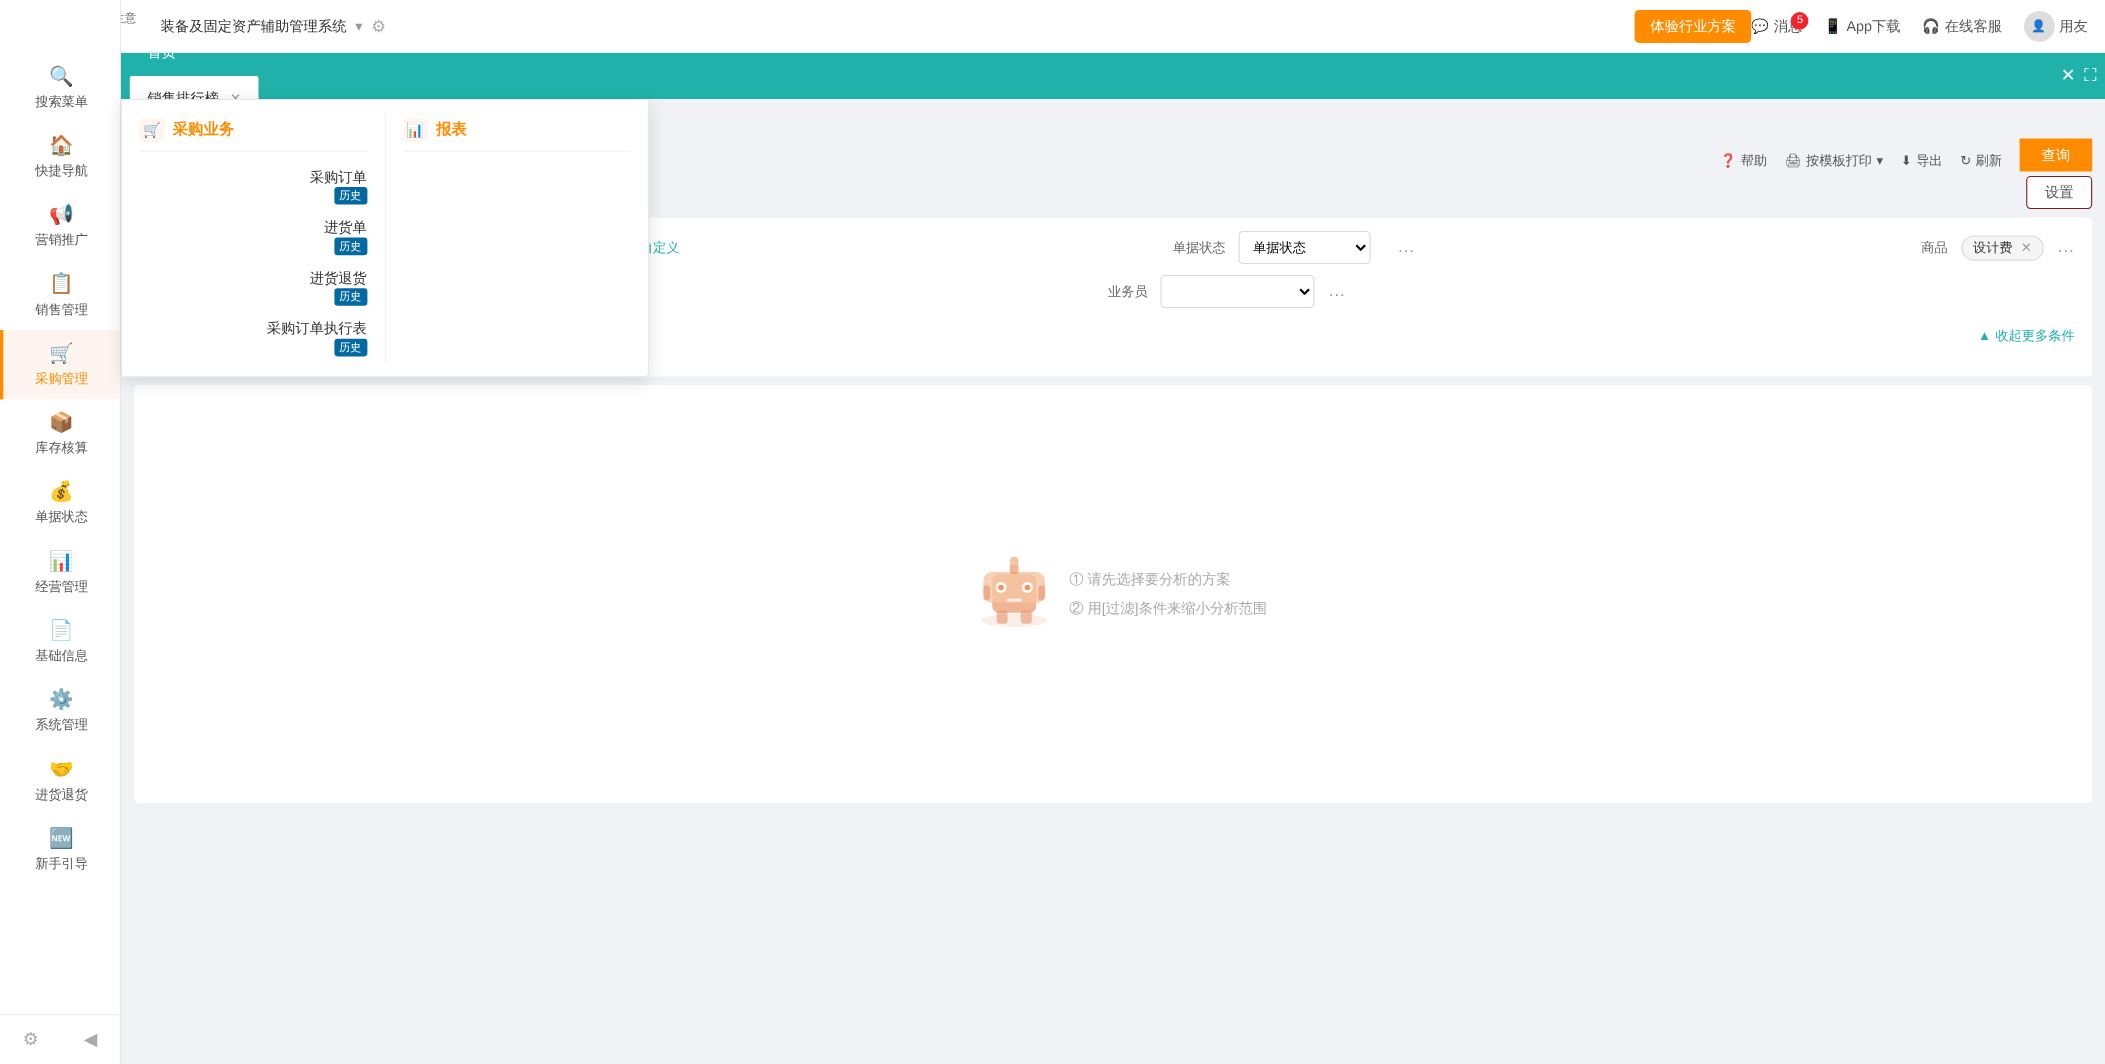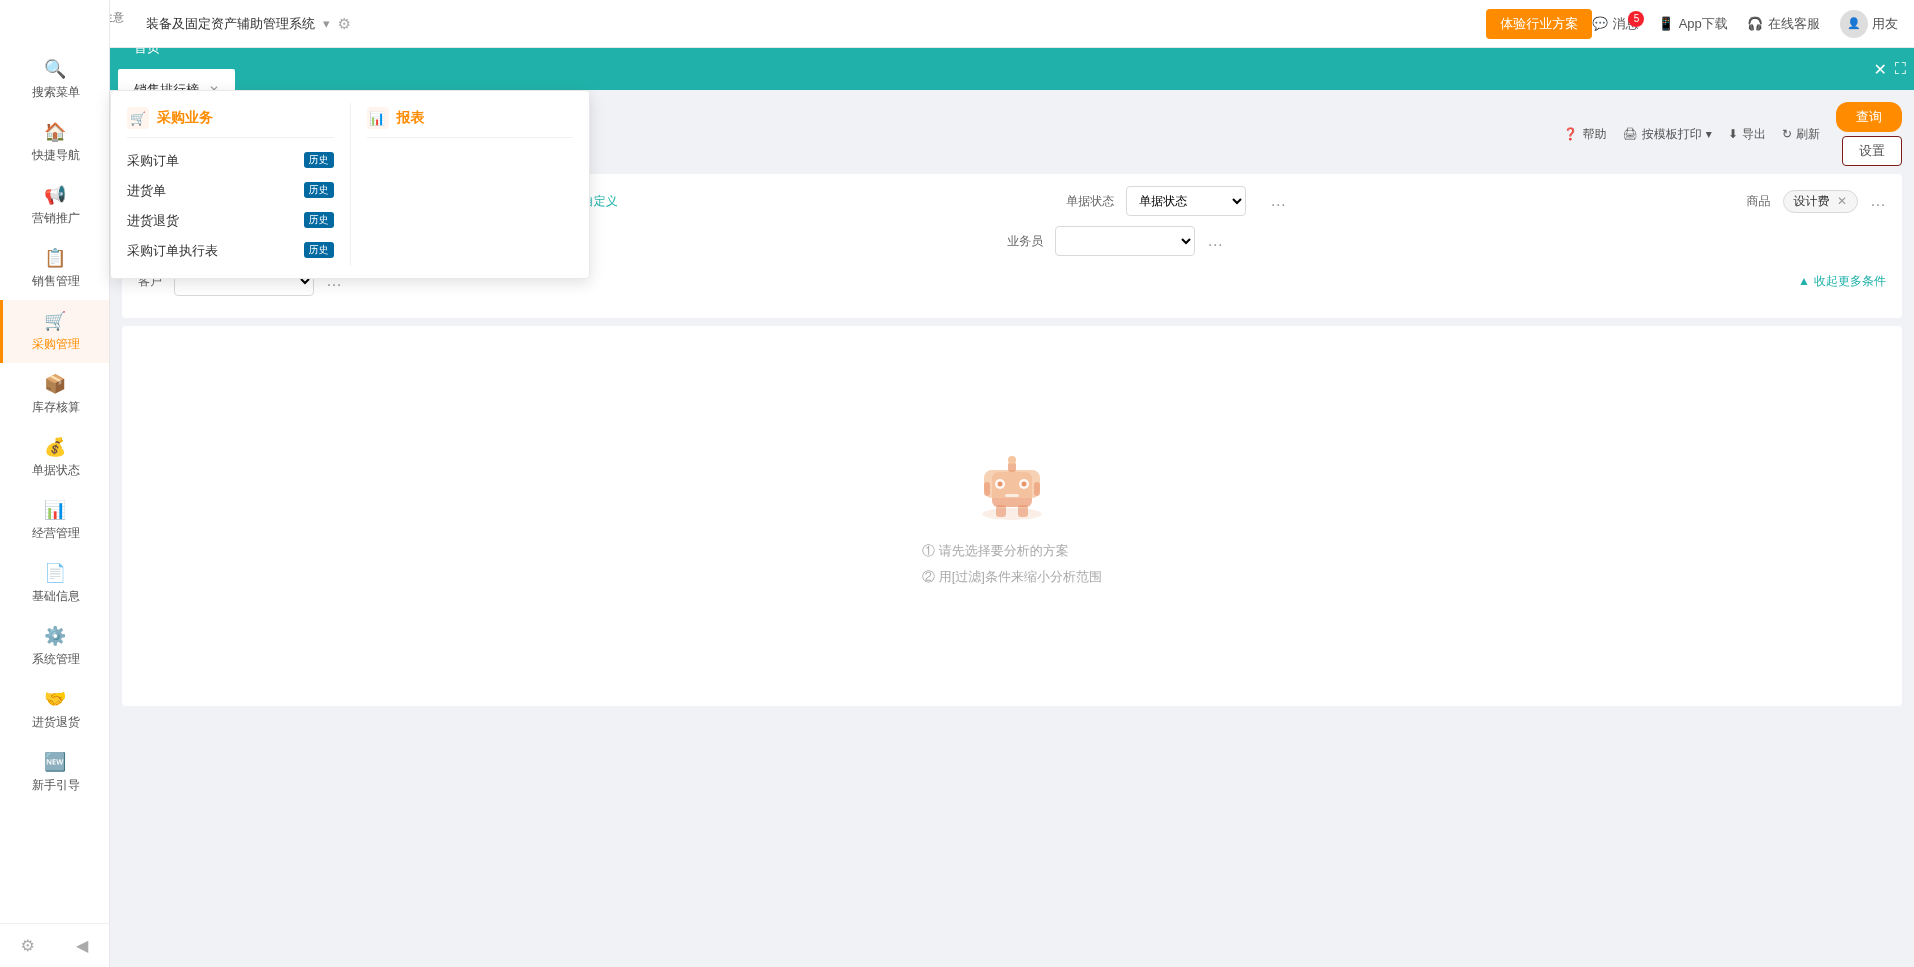--- a/index.html
+++ b/index.html
@@ -214,42 +214,43 @@
       display: flex; align-items: center; gap: 4px;
     }
     .toolbar-btn {
       display: flex; align-items: center; gap: 4px;
       color: #555; font-size: 12px; cursor: pointer;
     }
     .query-btn {
       background: #ff8c00;
       color: #fff;
       border: none;
-      border-radius: 12px;
+      border-radius: 1px;
       padding: 6px 20px;
       cursor: pointer;
       font-size: 13px;
+      margin-top: 24px;
     }
     .set-btn {
       background: #fff;
       color: #555;
       border: 1px solid #7f1d1d;
       border-radius: 4px;
       padding: 5px 16px;
       cursor: pointer;
       font-size: 13px;
       margin-top: 4px;
     }
     .btn-group { display: flex; flex-direction: column; align-items: flex-end; }
     .dots { color: #999; cursor: pointer; font-size: 16px; }
 
     
     .empty-state {
       display: flex;
-      flex-direction: column;
+      flex-direction: row;
       align-items: center;
       justify-content: center;
       padding: 80px 0;
       color: #aaa;
     }
     .empty-text { font-size: 13px; color: #aaa; line-height: 2; }
 
     
     .dropdown-overlay {
       position: fixed;
@@ -278,25 +279,26 @@
       margin-bottom: 8px;
     }
     .dropdown-col-title .title-icon {
       width: 22px; height: 22px;
       background: #fff5ee;
       border-radius: 4px;
       display: flex; align-items: center; justify-content: center;
       font-size: 13px;
     }
     .dropdown-item {
-      display: flex; align-items: flex-start;
+      display: flex; align-items: flex-end;
       padding: 6px 0;
       color: #333; font-size: 13px;
       cursor: pointer;
       justify-content: space-between;
+      flex-direction: column;
     }
     .history-badge {
       background: #0369a1;
       color: #fff;
       border-radius: 3px;
       padding: 1px 5px;
       font-size: 10px;
       margin-left: 8px;
     }
 

